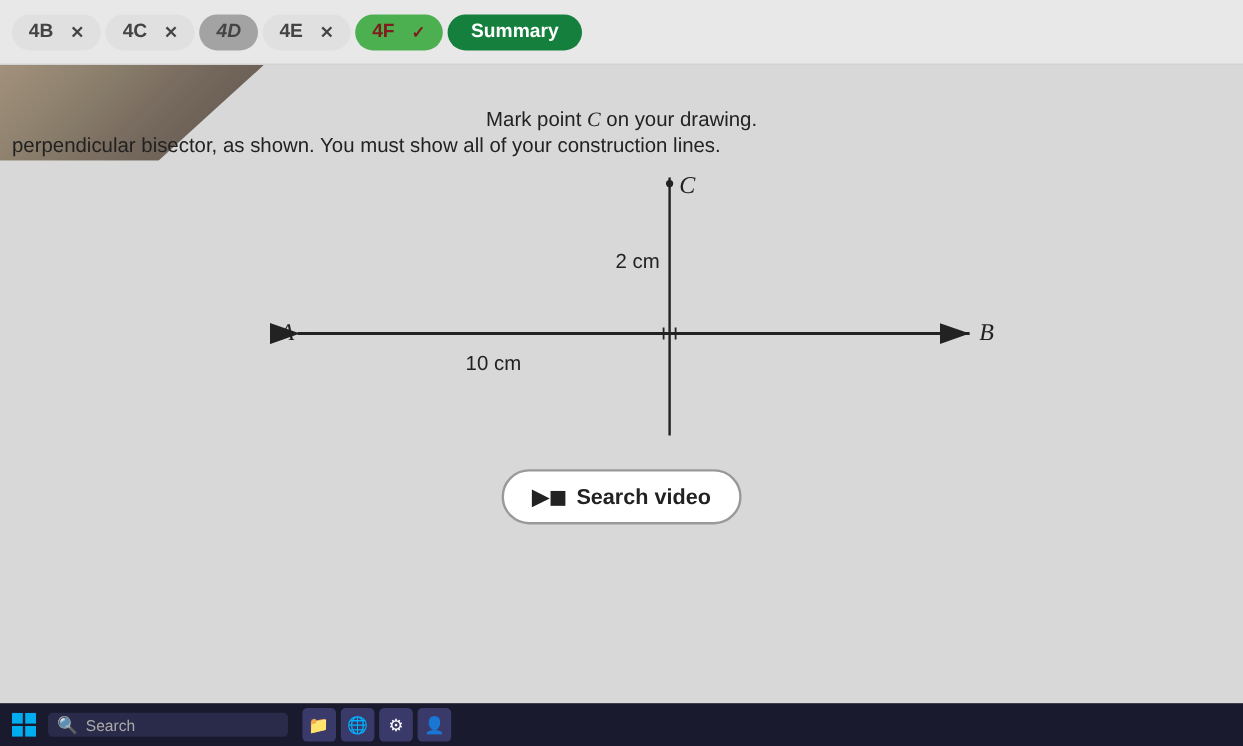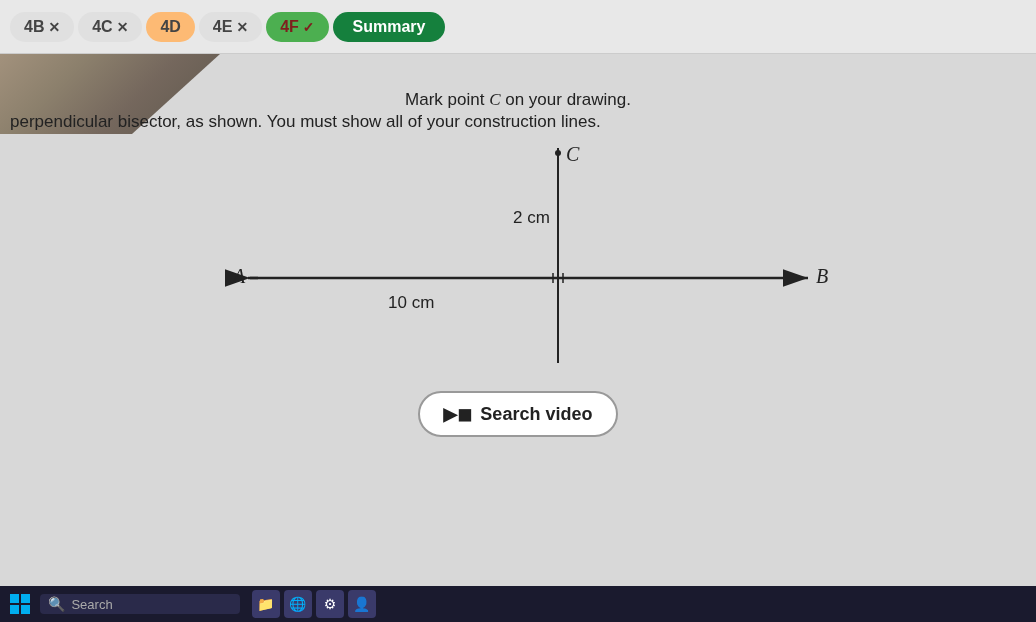--- a/index.html
+++ b/index.html
@@ -24,31 +24,32 @@
     }
 
     .nav-tab {
       display: flex;
       align-items: center;
       padding: 6px 14px;
       border-radius: 20px;
       font-size: 16px;
       font-weight: 600;
       cursor: pointer;
-      gap: 4px;
+      gap: 14px;
     }
 
     .nav-tab.incorrect {
       background: #e0e0e0;
       color: #444;
     }
 
     .nav-tab.neutral {
-      background: #fdba74;
+      background: #a3a3a3;
       color: #444;
+      font-style: italic;
     }
 
     .nav-tab.correct {
       background: #4caf50;
       color: #7f1d1d;
     }
 
     .nav-tab.summary {
       background: #15803d;
       color: white;

